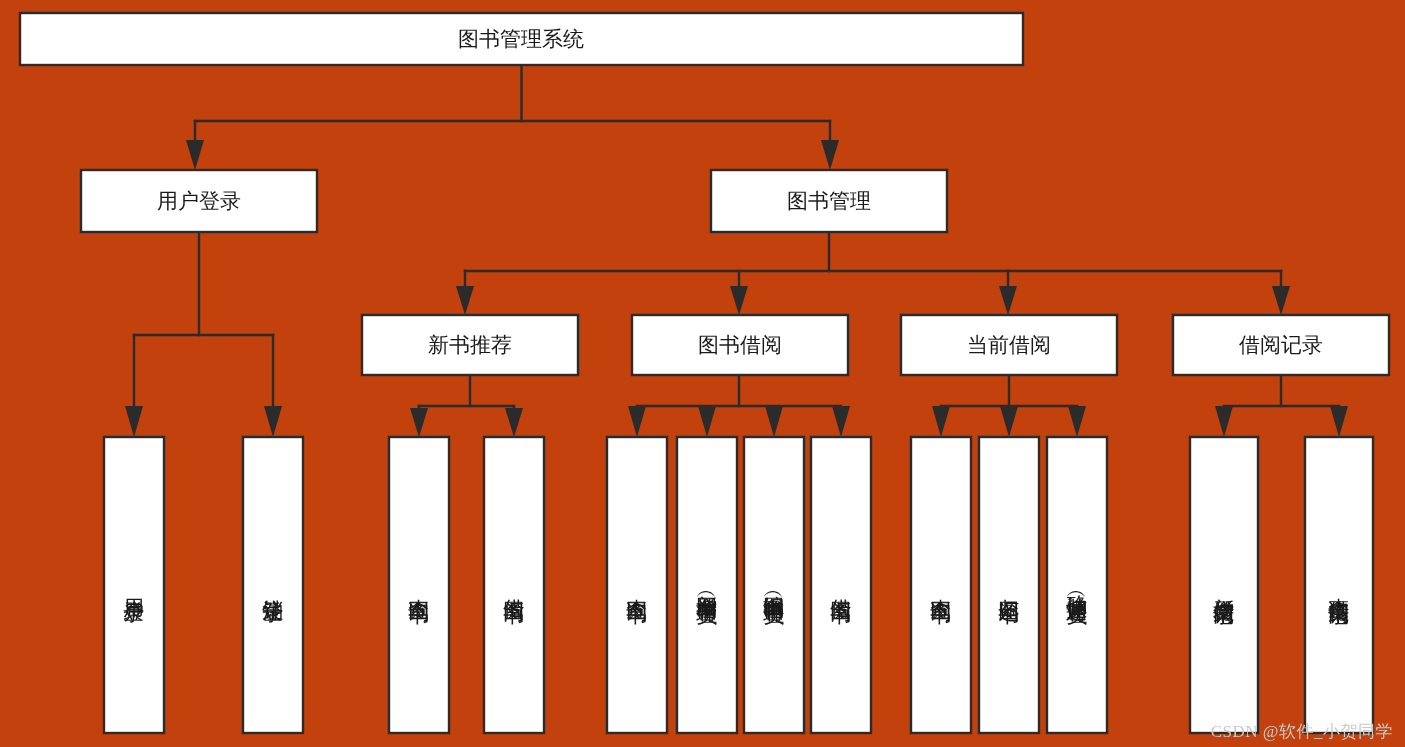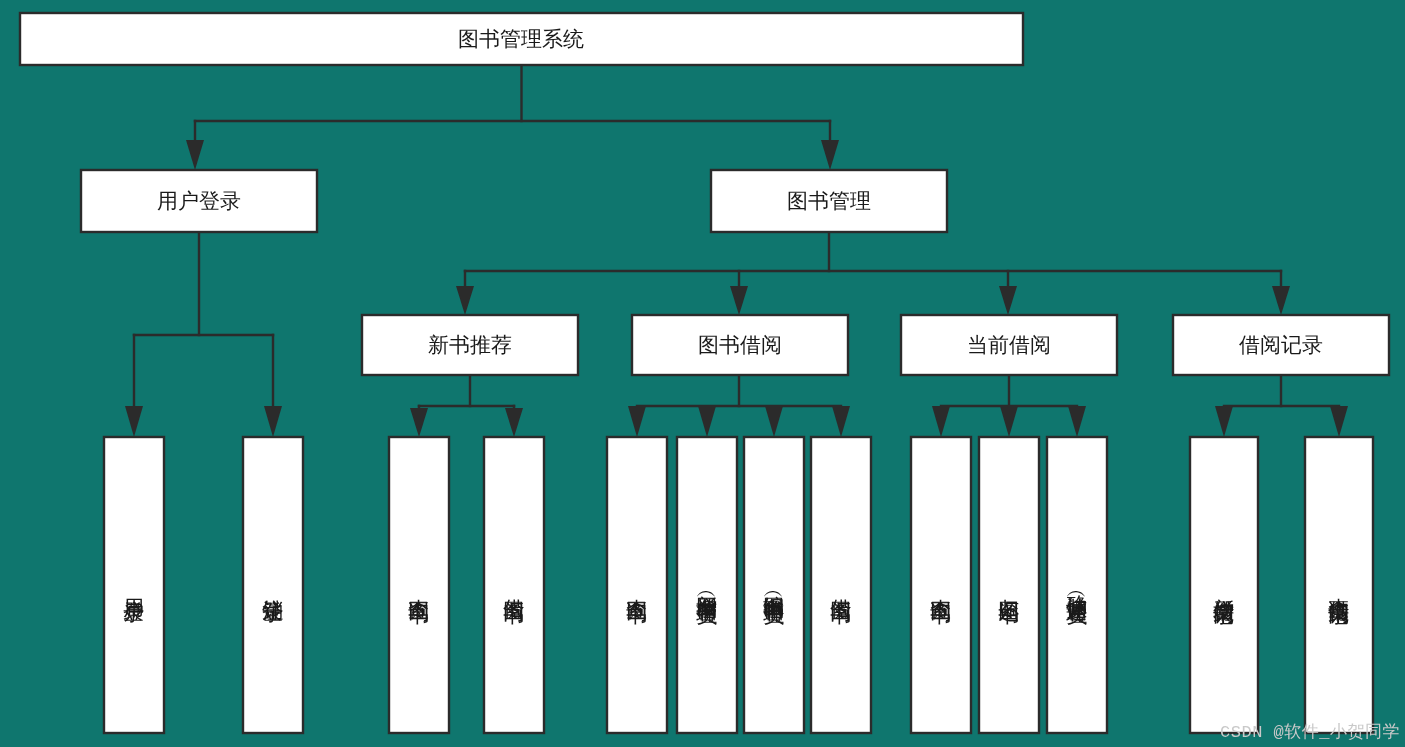--- a/index.html
+++ b/index.html
@@ -9,21 +9,21 @@
   }
   body {
     width: 1405px;
     height: 747px;
     font-family: "Liberation Sans", "DejaVu Sans", sans-serif;
   }
   #diagram-root {
     position: relative;
     width: 1405px;
     height: 747px;
-    background: #0f766e;
+    background: #c2410c;
     overflow: hidden;
   }
   svg#tree-svg {
     position: absolute;
     left: 0;
     top: 0;
     width: 1405px;
     height: 747px;
   }
   .node-box {
@@ -58,23 +58,23 @@
     font-family: "Liberation Sans", "DejaVu Sans", sans-serif;
     font-size: 21px;
     line-height: 1.12;
     letter-spacing: 1.5px;
     color: #1a1a1a;
     white-space: nowrap;
     pointer-events: none;
   }
   .watermark {
     position: absolute;
-    right: 5px;
+    right: 12px;
     bottom: 4px;
-    font-family: Liberation Mono, monospace;
+    font-family: Liberation Serif, serif;
     font-size: 17px;
     color: #c9c9c9;
     letter-spacing: 0.5px;
     white-space: nowrap;
     margin-top: 32px;
   }
 </style>
 </head>
 <body>
 

